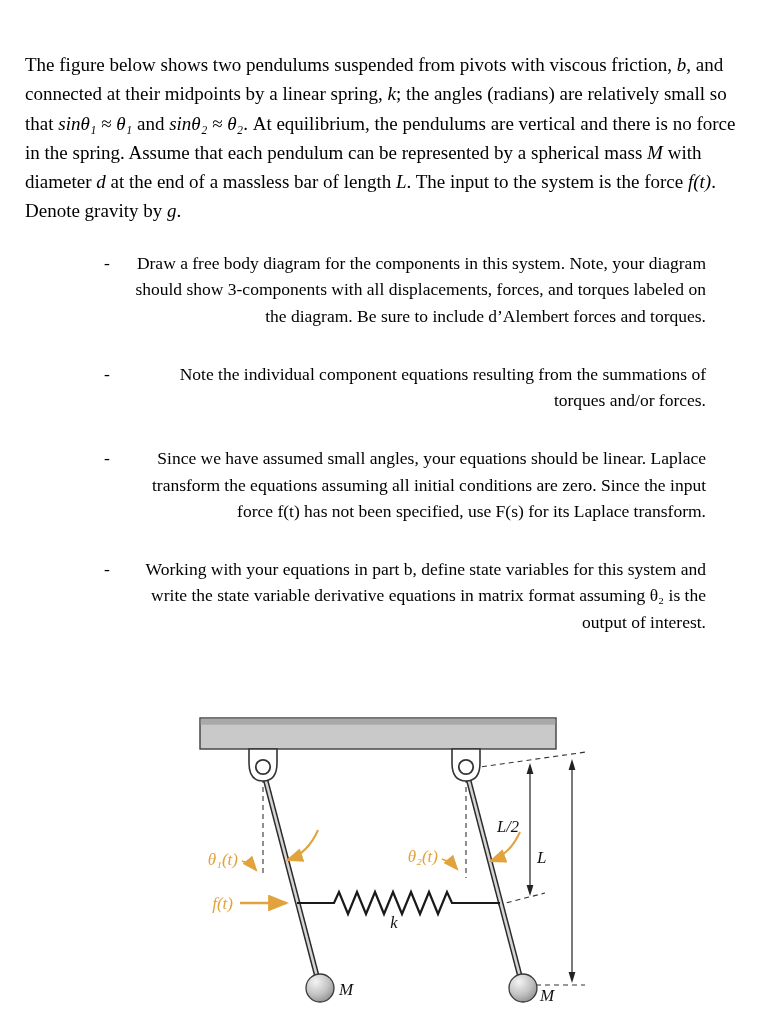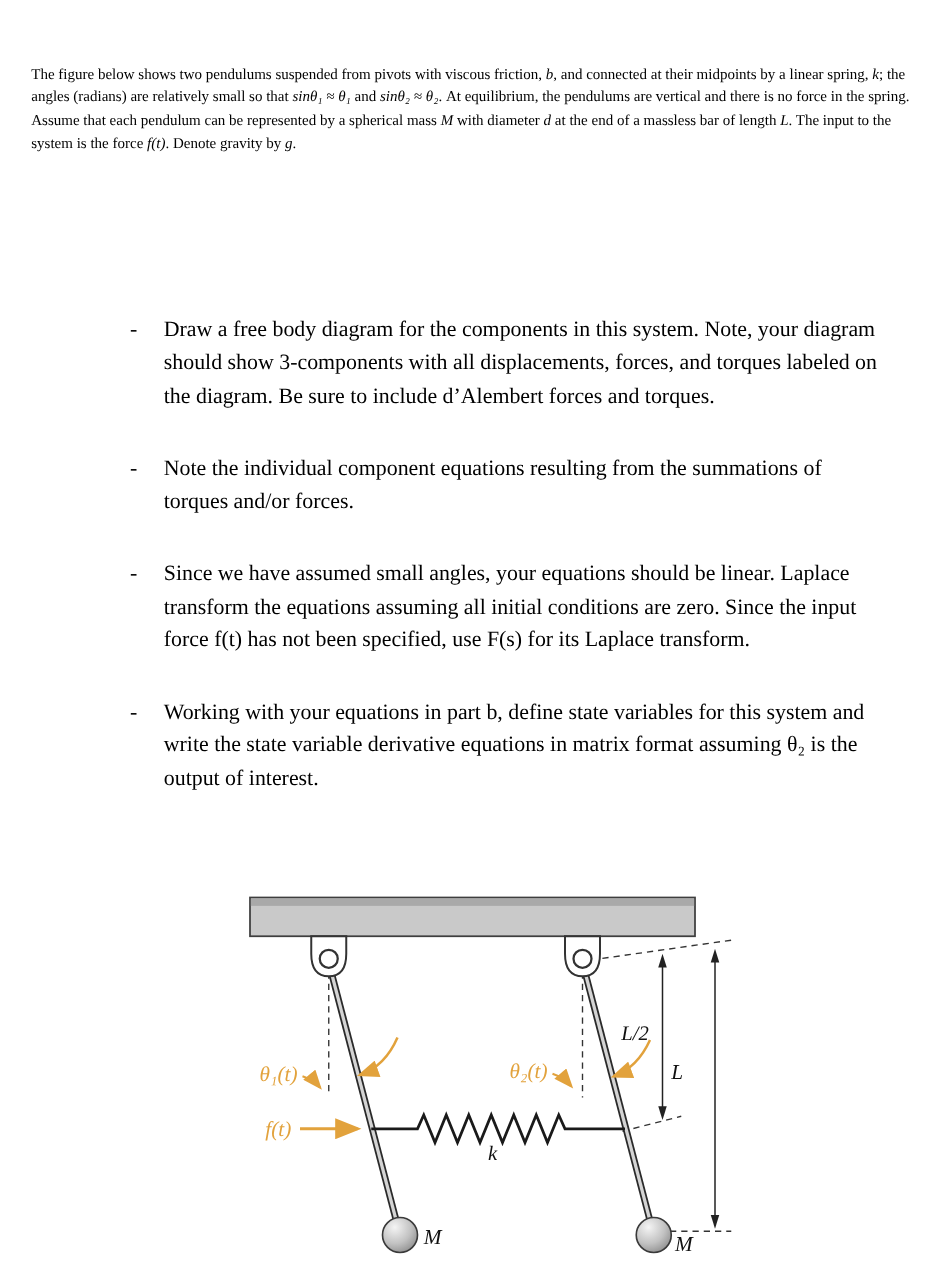--- a/index.html
+++ b/index.html
@@ -8,35 +8,35 @@
     background: #ffffff;
     font-family: "Liberation Serif", serif;
     color: #000;
     position: relative;
     overflow: hidden;
   }
   .intro {
     position: absolute;
     left: 25px; top: 14px;
     width: 712px;
-    font-size: 12px;
+    font-size: 19px;
     line-height: 1.54;
     margin-top: 36px;
   }
   .it { font-style: italic; }
   .bullets {
     position: absolute;
     left: 104px; top: 250px;
     width: 602px;
     font-size: 17.5px;
     line-height: 1.5;
   }
   .bullet { display: flex; margin-bottom: 32px; }
   .bullet .marker { width: 27px; flex: none; }
-  .bullet .btext { flex: 1; }
+  .bullet .btext { flex: 1; text-align: right; }
   svg.diagram { position: absolute; left: 0; top: 700px; }
   svg text { font-family: "Liberation Serif", serif; font-style: italic; }
 </style>
 </head>
 <body>
 
 <div>
 
   <p class="intro"><span>The figure below shows two pendulums suspended from pivots with viscous friction, </span><span class="it">b</span><span>, and connected at their midpoints by a linear spring, </span><span class="it">k</span><span>; the angles (radians) are relatively small so that </span><span class="it">sinθ₁ ≈ θ₁</span><span> and </span><span class="it">sinθ₂ ≈ θ₂</span><span>. At equilibrium, the pendulums are vertical and there is no force in the spring. Assume that each pendulum can be represented by a spherical mass </span><span class="it">M</span><span> with diameter </span><span class="it">d</span><span> at the end of a massless bar of length </span><span class="it">L</span><span>. The input to the system is the force </span><span class="it">f(t)</span><span>. Denote gravity by </span><span class="it">g</span><span>.</span></p>
 

